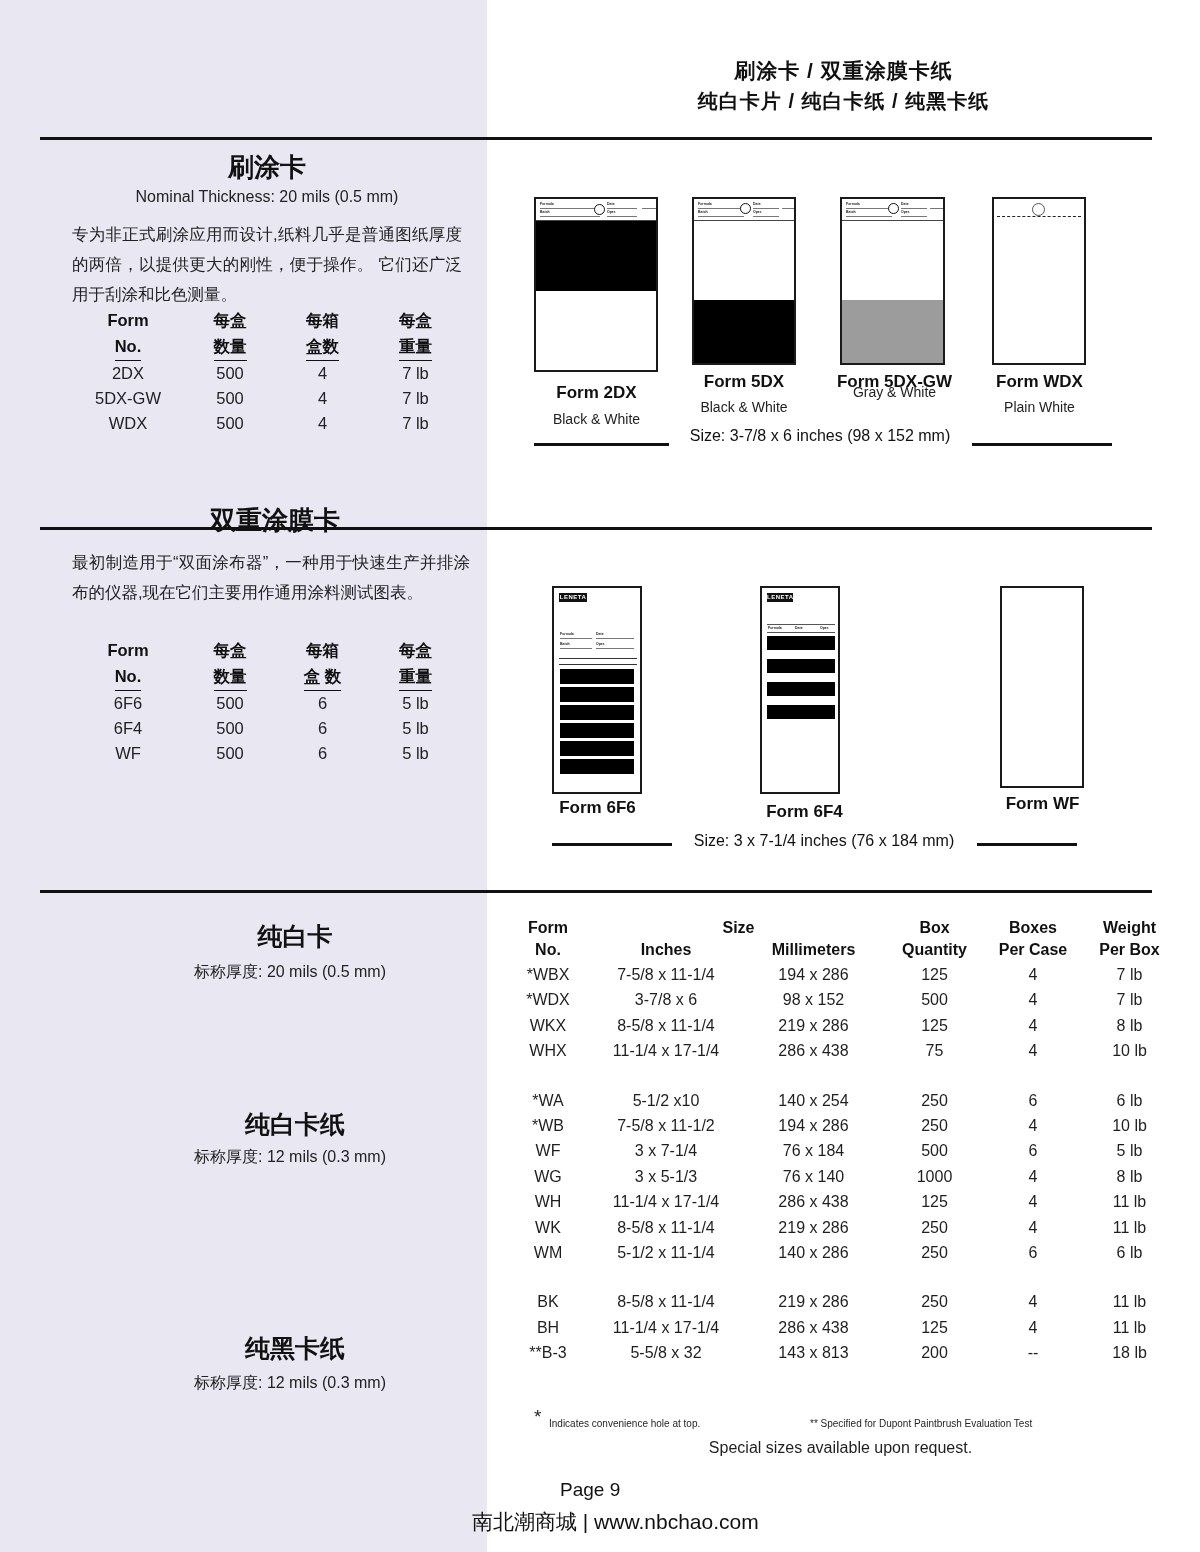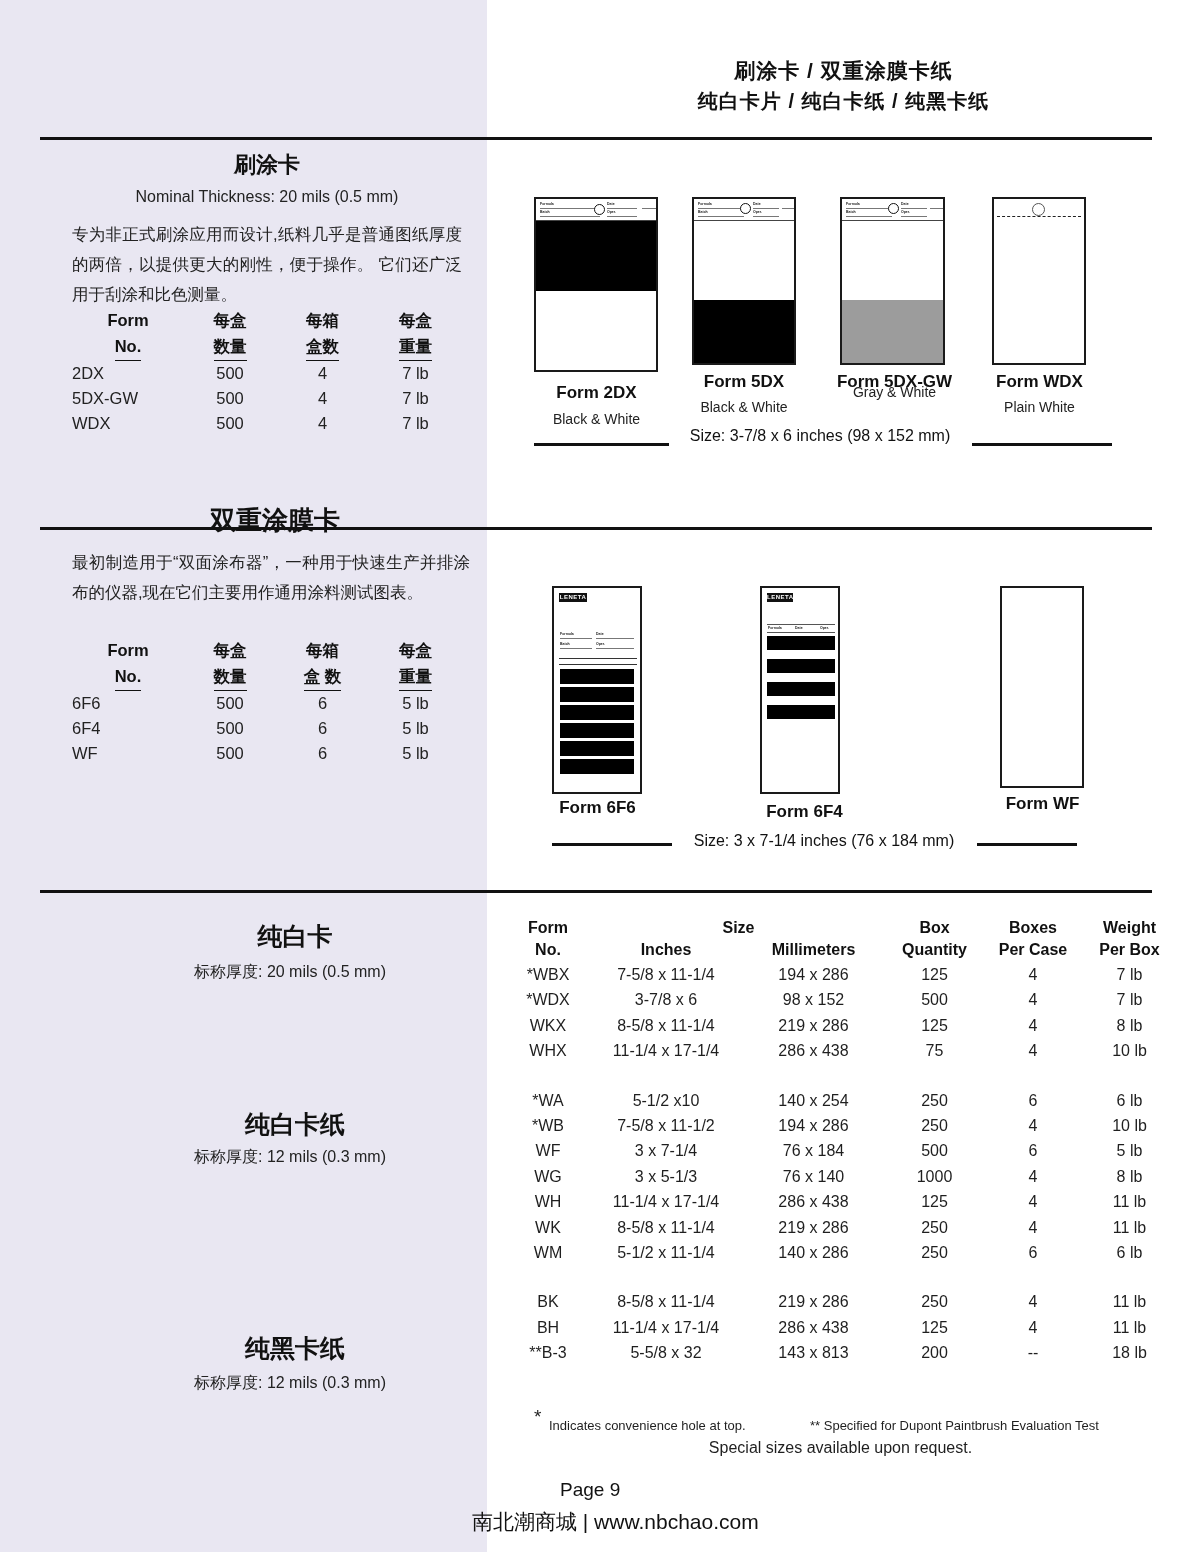--- a/index.html
+++ b/index.html
@@ -56,21 +56,21 @@
   .mini-table th{
     font-size:16.5px;font-weight:bold;color:#111;
     padding:0;line-height:26px;text-align:center;
   }
   .mini-table th .u{
     display:inline-block;border-bottom:1.5px solid #111;padding-bottom:1px;
   }
   .mini-table td{
     font-size:16.5px;color:#222;text-align:center;line-height:25px;padding:0;
   }
-  .mini-table td.formcol{text-align:left;}
+  .mini-table td.formcol{text-align:center;}
   .card{
     position:absolute;background:#fff;border:2px solid #1a1a1a;
     box-sizing:border-box;overflow:hidden;
   }
   .card .hdr{
     position:relative;height:22px;border-bottom:1px solid #444;box-sizing:border-box;
     background:#fff;
   }
   .hline{position:absolute;background:#777;height:1px;}
   .htext{position:absolute;font-size:3.5px;color:#222;font-weight:bold;letter-spacing:0;}
@@ -113,21 +113,21 @@
   }
   .spec .c-form{width:86px;text-align:center;}
   .spec .c-in{width:150px;text-align:center;}
   .spec .c-mm{width:145px;text-align:center;}
   .spec .c-bq{width:97px;text-align:center;}
   .spec .c-bc{width:100px;text-align:center;}
   .spec .c-wt{width:93px;text-align:center;margin-top:12px;}
   .spec tr.spacer td{height:24px;line-height:24px;font-size:1px;}
 
   .foot-note{
-    position:absolute;font-size:13px;color:#1f1f1f;
+    position:absolute;font-size:10px;color:#1f1f1f;
   }
   .page-num{
     position:absolute;font-size:19px;color:#111;
   }
   .site{
     position:absolute;font-size:21px;color:#111;
   }
 </style>
 </head>
 <body>
@@ -136,21 +136,21 @@
 
   <div class="lav-band"></div>
   <div class="white-page"></div>
 
   <div class="doc-header">
     <div class="line1">刷涂卡 / 双重涂膜卡纸</div>
     <div class="line2">纯白卡片 / 纯白卡纸 / 纯黑卡纸</div>
   </div>
   <div class="rule" style="left:40px;top:137px;width:1112px;height:3px;"></div>
 
-  <div class="sec-title" style="left:72px;top:150px;width:390px;font-size:22px;">刷涂卡</div>
+  <div class="sec-title" style="left:72px;top:150px;width:390px;font-size:26px;">刷涂卡</div>
   <div class="sec-sub" style="left:62px;top:188px;width:410px;">Nominal Thickness: 20 mils (0.5 mm)</div>
   <div class="sec-body" style="left:72px;top:219px;width:390px;">专为非正式刷涂应用而设计,纸料几乎是普通图纸厚度的两倍，以提供更大的刚性，便于操作。 它们还广泛用于刮涂和比色测量。</div>
 
   <table class="mini-table" style="left:72px;top:307px;width:390px;">
     <thead>
       <tr>
         <th style="width:112px;"><span>Form</span></th>
         <th style="width:92px;"><span>每盒</span></th>
         <th style="width:93px;"><span>每箱</span></th>
         <th style="width:93px;"><span>每盒</span></th>

